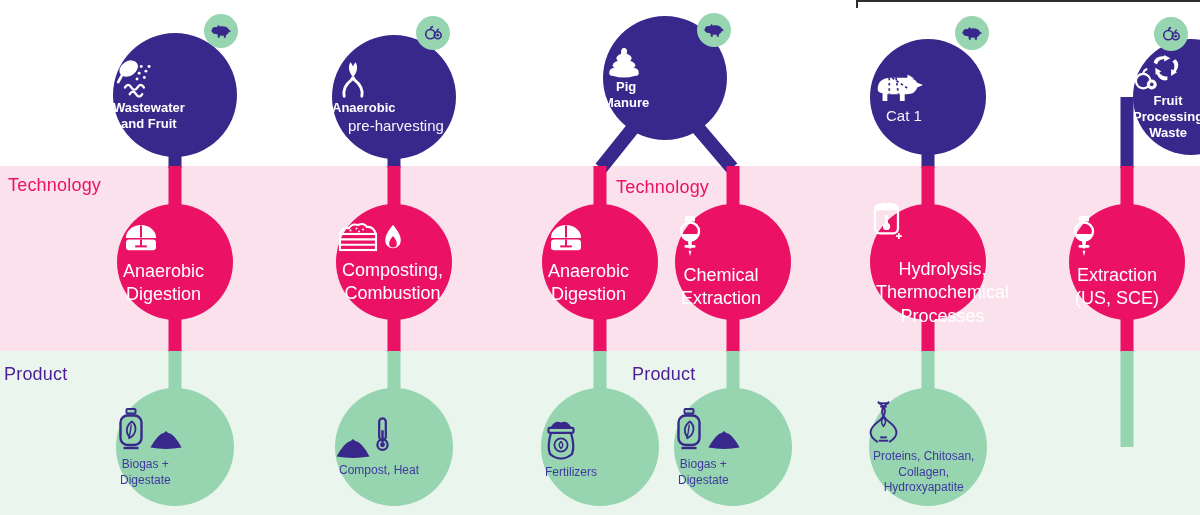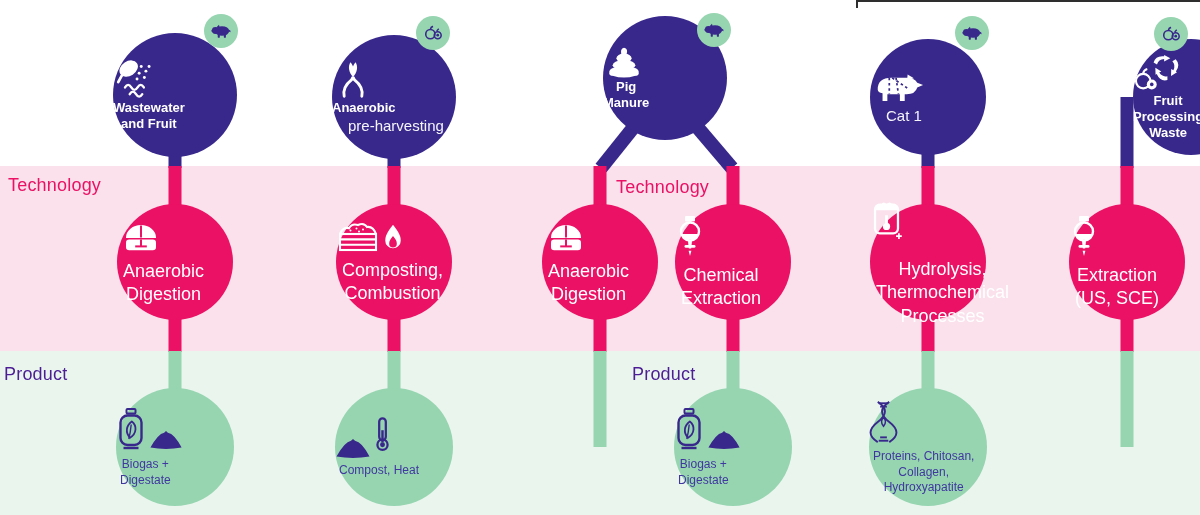--- a/index.html
+++ b/index.html
@@ -356,20 +356,28 @@
   </div>
   <div class="circle tech-circle" style="left:675px;">
     <span class="icon-box">
         <svg width="30" height="44" viewBox="0 0 30 44">
           <use href="#sym-funnel"></use>
         </svg>
       </span>
     <span class="tech-label">Chemical
 Extraction</span>
   </div>
+  <div class="circle prod-circle" style="left:541px;">
+    <span class="icon-box" style="color:#39288C;">
+        <svg width="40" height="46" viewBox="0 0 40 46">
+          <use href="#sym-sack"></use>
+        </svg>
+      </span>
+    <span class="prod-label">Fertilizers</span>
+  </div>
   <div class="circle prod-circle" style="left:674px;">
     <span class="icon-box" style="color:#39288C;">
       <span>
           <svg width="30" height="46" viewBox="0 0 30 46">
             <use href="#sym-cylinder"></use>
           </svg>
         </span>
       <span style="margin-bottom:3px;">
           <svg width="34" height="19" viewBox="0 0 36 20">
             <use href="#sym-pile"></use>

